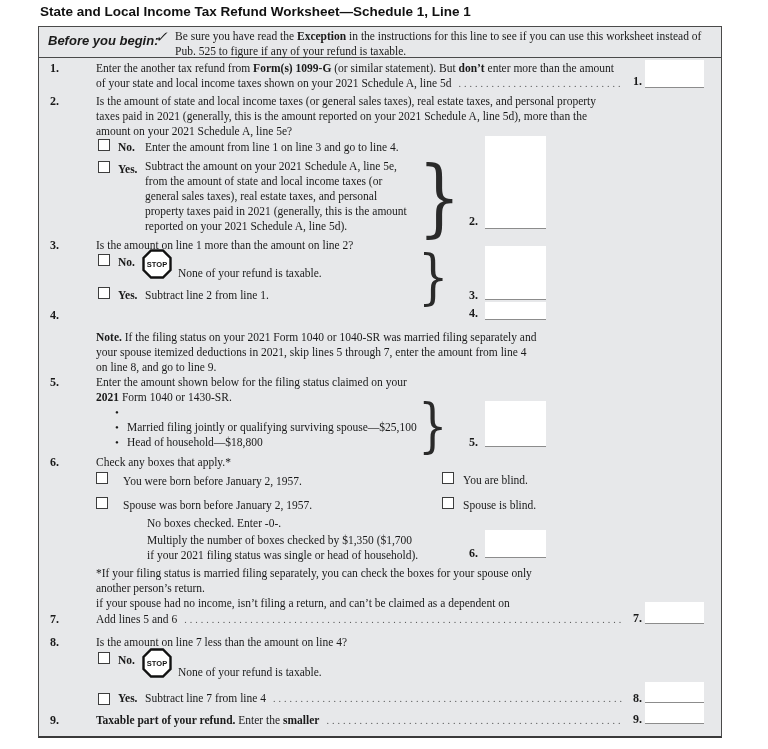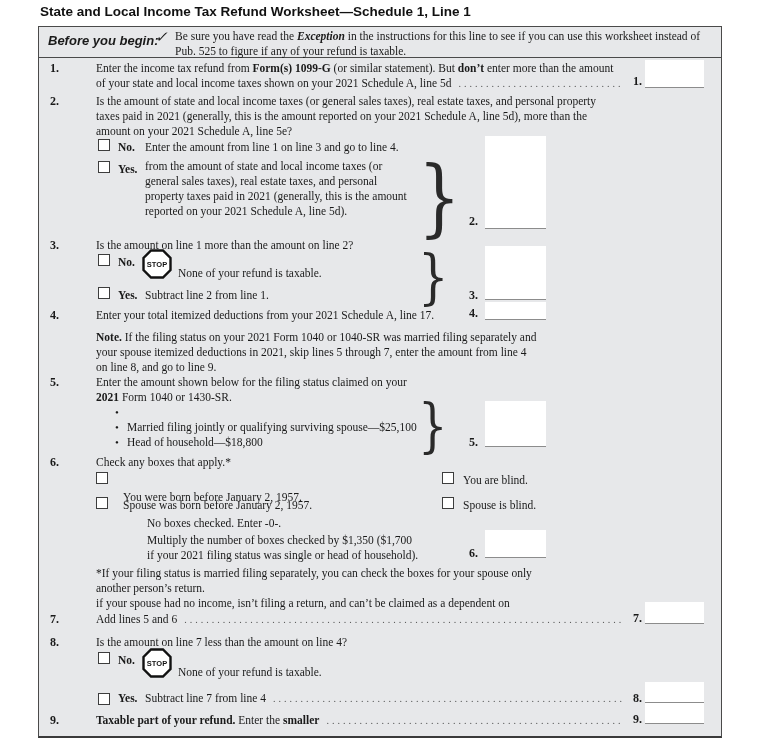--- a/index.html
+++ b/index.html
@@ -1,21 +1,21 @@
 <!DOCTYPE html>
 <html><head>
 <meta charset="utf-8">
 <style>
   html,body{margin:0;padding:0;}
   .page{position:relative;width:768px;height:749px;background:#ffffff;overflow:hidden;
         font-family:"Liberation Serif",serif;color:#1a1a1a;}
   .abs{position:absolute;}
   .ser{font-family:"Liberation Serif",serif;font-size:11.5px;line-height:15px;color:#1a1a1a;}
   .b{font-weight:bold;}
-  .i{font-style:italic;}
+  .i{}
   .title{font-family:"Liberation Sans",sans-serif;font-weight:bold;font-size:13.5px;color:#111;}
   .graybox{background:#e7e8ea;border:1.2px solid #4a4a4a;box-sizing:border-box;}
   .mainbox{background:#e7e8ea;border:1.2px solid #4a4a4a;border-top:none;border-bottom:2.5px solid #3a3a3a;box-sizing:border-box;}
   .bybl{font-family:"Liberation Sans",sans-serif;font-weight:bold;font-style:italic;font-size:13px;}
   .chk{font-size:15px;font-style:italic;line-height:15px;}
   .num{font-family:"Liberation Serif",serif;font-weight:bold;font-size:12px;line-height:15px;}
   .enum{font-family:"Liberation Serif",serif;font-weight:bold;font-size:12px;line-height:15px;text-align:right;width:22px;}
   .enum2{font-family:"Liberation Serif",serif;font-weight:bold;font-size:12px;line-height:15px;text-align:right;width:26px;}
   .cb{width:12px;height:12px;background:#fff;border:1px solid #3d3d3d;box-sizing:border-box;flex:none;}
   .amt{background:#fff;border-bottom:1.5px solid #8c8c8c;box-sizing:border-box;}
@@ -39,40 +39,41 @@
 
   <div class="abs graybox" style="left:38px;top:26px;width:684px;height:32px;"></div>
   <div class="abs bybl" style="left:48px;top:33px;">Before you begin:</div>
   <div class="abs chk" style="left:155px;top:30px;">✓</div>
   <div class="abs ser nw" style="left:175px;top:29px;"><span>Be sure you have read the </span><span class="b i">Exception</span><span> in the instructions for this line to see if you can use this worksheet instead of</span></div>
   <div class="abs ser nw" style="left:175px;top:44px;">Pub. 525 to figure if any of your refund is taxable.</div>
 
   <div class="abs mainbox" style="left:38px;top:58px;width:684px;height:680px;"></div>
 
   <div class="abs num" style="left:50px;top:61px;">1.</div>
-  <div class="abs ser nw" style="left:96px;top:61px;"><span>Enter the income tax refund from </span><span class="b">Form(s) 1099-G</span><span> (or similar statement). But </span><span class="b">don’t</span><span> enter more than the amount</span></div>
+  <div class="abs ser nw" style="left:96px;top:61px;"><span>Enter the another tax refund from </span><span class="b">Form(s) 1099-G</span><span> (or similar statement). But </span><span class="b">don’t</span><span> enter more than the amount</span></div>
   <div class="abs row ser" style="left:96px;top:76px;width:532px;">
     <span class="sh0">of your state and local income taxes shown on your 2021 Schedule A, line 5d</span>
     <span class="lead">......................................................................................................................................................</span>
   </div>
   <div class="abs amt" style="left:645px;top:60px;width:59px;height:28px;"></div>
   <div class="abs enum" style="left:620px;top:74px;">1.</div>
 
   <div class="abs num" style="left:50px;top:94px;">2.</div>
   <div class="abs ser tl" style="left:96px;top:94px;">
     <div>Is the amount of state and local income taxes (or general sales taxes), real estate taxes, and personal property</div>
     <div>taxes paid in 2021 (generally, this is the amount reported on your 2021 Schedule A, line 5d), more than the</div>
     <div>amount on your 2021 Schedule A, line 5e?</div>
   </div>
   <div class="abs cb" style="left:98px;top:139px;"></div>
   <div class="abs ser b" style="left:118px;top:140px;">No.</div>
   <div class="abs ser nw" style="left:145px;top:140px;">Enter the amount from line 1 on line 3 and go to line 4.</div>
   <div class="abs cb" style="left:98px;top:161px;"></div>
   <div class="abs ser b" style="left:118px;top:162px;">Yes.</div>
   <div class="abs ser tl" style="left:145px;top:159px;">
+    <div>Subtract the amount on your 2021 Schedule A, line 5e,</div>
     <div>from the amount of state and local income taxes (or</div>
     <div>general sales taxes), real estate taxes, and personal</div>
     <div>property taxes paid in 2021 (generally, this is the amount</div>
     <div>reported on your 2021 Schedule A, line 5d).</div>
   </div>
   <div class="abs brace" style="left:418px;top:159px;font-size:84px;line-height:76px;">}</div>
   <div class="abs amt" style="left:485px;top:136px;width:61px;height:93px;"></div>
   <div class="abs enum2" style="left:452px;top:214px;">2.</div>
 
   <div class="abs num" style="left:50px;top:238px;">3.</div>
@@ -85,21 +86,20 @@
   </svg>
   <div class="abs ser nw" style="left:178px;top:266px;">None of your refund is taxable.</div>
   <div class="abs cb" style="left:98px;top:287px;"></div>
   <div class="abs ser b" style="left:118px;top:288px;">Yes.</div>
   <div class="abs ser nw" style="left:145px;top:288px;">Subtract line 2 from line 1.</div>
   <div class="abs brace" style="left:418px;top:249px;font-size:60px;line-height:54px;">}</div>
   <div class="abs amt" style="left:485px;top:246px;width:61px;height:54px;"></div>
   <div class="abs enum2" style="left:452px;top:288px;">3.</div>
 
   <div class="abs num" style="left:50px;top:308px;">4.</div>
-  <div class="abs ser nw" style="left:96px;top:308px;">Enter your total itemized deductions from your 2021 Schedule A, line 17.</div>
   <div class="abs amt" style="left:485px;top:302px;width:61px;height:18px;"></div>
   <div class="abs enum2" style="left:452px;top:306px;">4.</div>
   <div class="abs ser tl" style="left:96px;top:330px;">
     <div><span class="b">Note.</span><span> If the filing status on your 2021 Form 1040 or 1040-SR was married filing separately and</span></div>
     <div>your spouse itemized deductions in 2021, skip lines 5 through 7, enter the amount from line 4</div>
     <div>on line 8, and go to line 9.</div>
   </div>
 
   <div class="abs num" style="left:50px;top:375px;">5.</div>
   <div class="abs ser nw" style="left:96px;top:375px;">Enter the amount shown below for the filing status claimed on your</div>
@@ -117,21 +117,21 @@
         <span>Head of household—$18,800</span>
       </div>
   </div>
   <div class="abs brace" style="left:418px;top:400px;font-size:58px;line-height:52px;">}</div>
   <div class="abs amt" style="left:485px;top:401px;width:61px;height:46px;"></div>
   <div class="abs enum2" style="left:452px;top:435px;">5.</div>
 
   <div class="abs num" style="left:50px;top:455px;">6.</div>
   <div class="abs ser nw" style="left:96px;top:455px;">Check any boxes that apply.*</div>
   <div class="abs cb" style="left:96px;top:472px;"></div>
-  <div class="abs ser nw" style="left:123px;top:490px;">You were born before January 2, 1957.</div>
+  <div class="abs ser nw" style="left:123px;top:474px;">You were born before January 2, 1957.</div>
   <div class="abs cb" style="left:442px;top:472px;"></div>
   <div class="abs ser nw" style="left:463px;top:473px;">You are blind.</div>
   <div class="abs cb" style="left:96px;top:497px;"></div>
   <div class="abs ser nw" style="left:123px;top:498px;">Spouse was born before January 2, 1957.</div>
   <div class="abs cb" style="left:442px;top:497px;"></div>
   <div class="abs ser nw" style="left:463px;top:498px;">Spouse is blind.</div>
   <div class="abs ser nw" style="left:147px;top:516px;">No boxes checked. Enter -0-.</div>
   <div class="abs ser tl" style="left:147px;top:533px;">
     <div>Multiply the number of boxes checked by $1,350 ($1,700</div>
     <div>if your 2021 filing status was single or head of household).</div>

